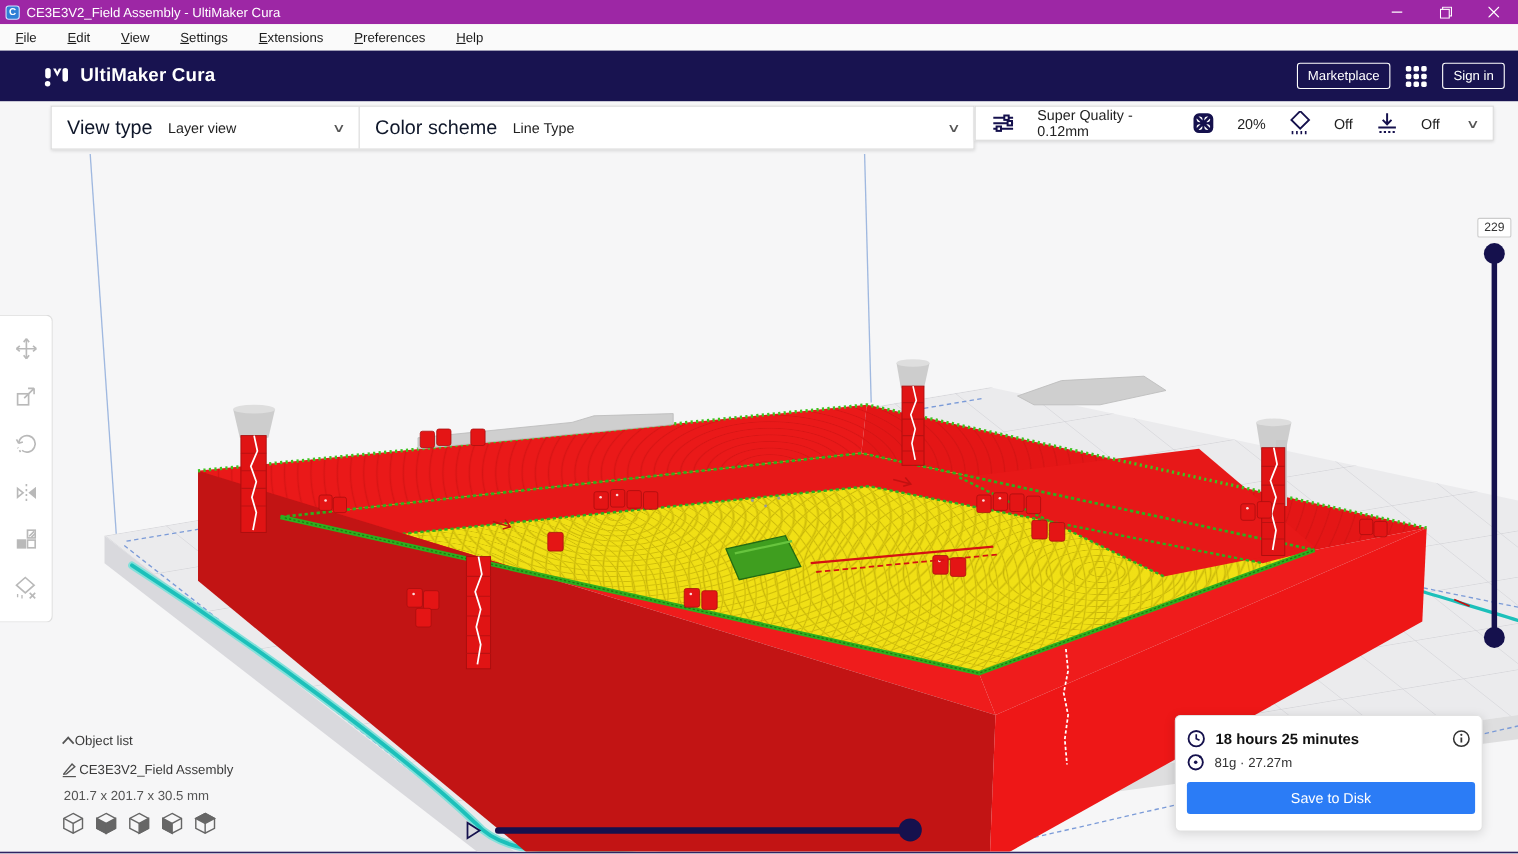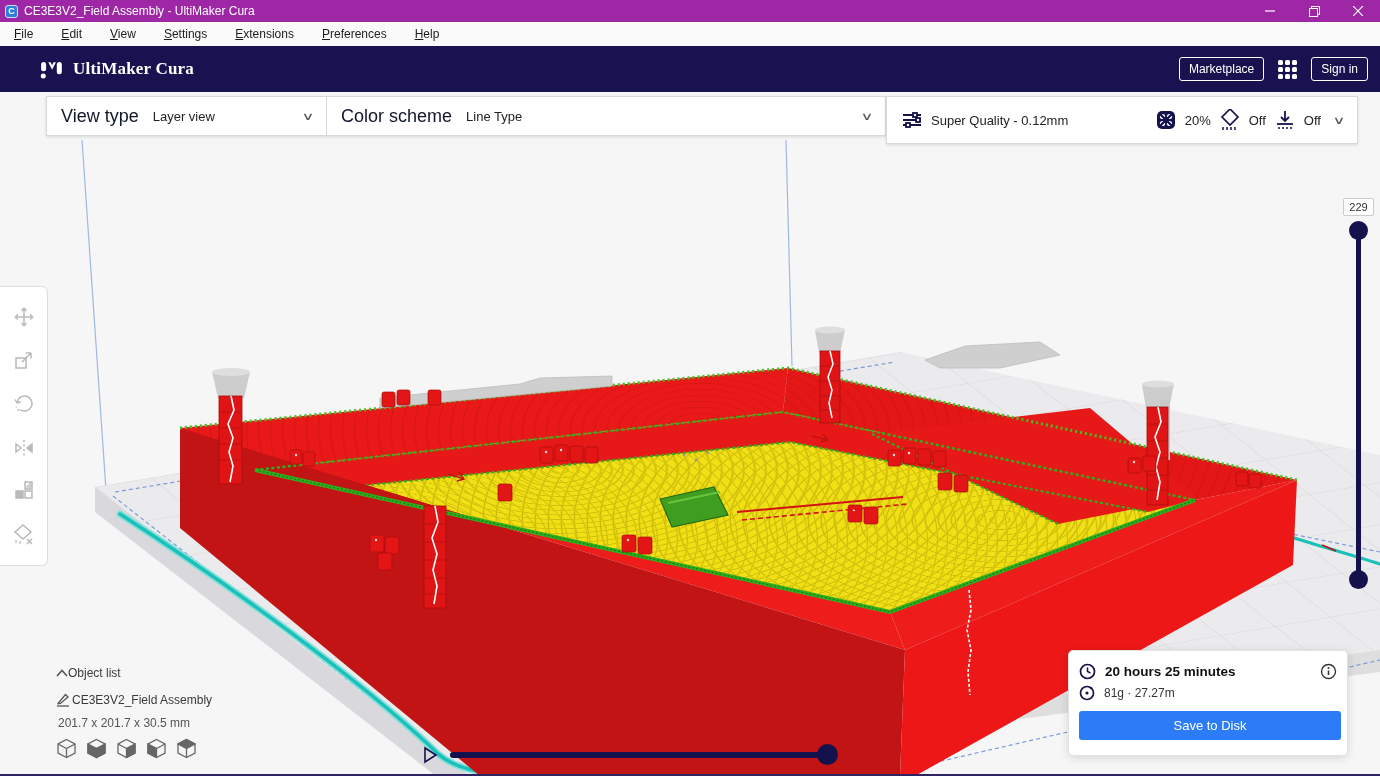--- a/index.html
+++ b/index.html
@@ -13,38 +13,38 @@
   .win-controls { margin-left:auto; display:flex; height:22px; }
   .win-btn { width:44px; height:22px; display:flex; align-items:center; justify-content:center; color:#fff; }
 
   
   .menubar { position:absolute; left:0; top:22px; width:1380px; height:24px; background:#fafafa; display:flex; align-items:center; font-size:12px; color:#1c1c1c; }
   .menubar span { display:inline-block; padding:0 14px; }
   .menubar span::first-letter { text-decoration:underline; }
 
   
   .header { position:absolute; left:0; top:46px; width:1380px; height:46px; background:#181350; display:flex; align-items:center; color:#fff; }
-  .brand { display:flex; align-items:center; gap:9px; margin-left:40px; font-size:17px; font-weight:bold; letter-spacing:.2px;font-family:Liberation Serif, serif; }
+  .brand { display:flex; align-items:center; gap:9px; margin-left:40px; font-size:17px; font-weight:bold; letter-spacing:.2px; }
   .stage-tabs { position:absolute; left:50%; transform:translateX(-50%); display:flex; align-items:center; gap:8px; }
   .stage-tab { min-width:96px; text-align:center; padding:5px 14px; font-size:13px; letter-spacing:.6px; color:#fff; border-radius:3px; }
   .stage-tab.active { background:#fff; color:#16124b; font-weight:bold; }
   .header-right { position:absolute; right:12px; display:flex; align-items:center; gap:14px; }
   .outline-btn { border:1px solid #fff; border-radius:3px; padding:4px 9px; font-size:12px; color:#fff; background:transparent; }
   .grid-icon { display:grid; grid-template-columns:repeat(3,5px); grid-template-rows:repeat(3,5px); gap:2px; }
   .grid-icon i { background:#fff; border-radius:1.5px; }
 
   
   .card { position:absolute; background:#fff; border:1px solid #d9d9d9; box-shadow:0 1px 3px rgba(0,0,0,.12); }
   .dd-card { left:46px; top:96px; width:840px; height:40px; display:flex; align-items:center; }
   .dd-section { display:flex; align-items:center; height:100%; padding:0 14px; }
   .dd-section.first { width:280px; border-right:1px solid #d9d9d9; }
   .dd-label { color:#0f172a; font-size:18px; margin-right:14px; }
   .dd-value { color:#222; font-size:13px; }
   .chevron { margin-left:auto; color:#555; font-size:11px; transform:scaleX(1.6); }
-  .settings-card { left:886px; top:96px; width:472px; height:48px; display:flex; align-items:center; padding:0 14px; gap:8px; }
+  .settings-card { left:886px; top:96px; width:472px; height:32px; display:flex; align-items:center; padding:0 14px; gap:20px; }
   .settings-card .txt { font-size:13px; color:#222; }
   .settings-card .profile { margin-right:auto; }
   .s-icon { width:22px; height:22px; flex:0 0 auto; }
 
   
   .viewport { position:absolute; left:0; top:92px; width:1380px; height:684px; }
 
   
   .tool-panel { position:absolute; left:0; top:286px; width:48px; height:280px; background:#fff; border:1px solid #ddd; border-left:none; border-radius:0 6px 6px 0; display:flex; flex-direction:column; align-items:center; justify-content:space-around; padding:8px 0; }
   .tool-btn { width:24px; height:24px; }
@@ -501,21 +501,21 @@
         </svg>
     </div>
   </div>
 
   <div class="card summary-card">
     <div class="sum-row">
       <svg width="17" height="17" viewBox="0 0 17 17">
           <circle cx="8.5" cy="8.5" r="7" fill="none" stroke="#15114d" stroke-width="1.7"></circle>
           <path d="M8.5 4.5 V8.5 L11.5 10" stroke="#15114d" stroke-width="1.5" fill="none"></path>
         </svg>
-      <span class="sum-time">20 hours 25 minutes</span>
+      <span class="sum-time">18 hours 25 minutes</span>
       <svg class="sum-info" width="17" height="17" viewBox="0 0 17 17">
           <circle cx="8.5" cy="8.5" r="7" fill="none" stroke="#333" stroke-width="1.4"></circle>
           <path d="M8.5 7.5 V12" stroke="#333" stroke-width="1.6"></path>
           <circle cx="8.5" cy="5" r="1" fill="#333"></circle>
         </svg>
     </div>
     <div class="sum-row">
       <svg width="16" height="16" viewBox="0 0 16 16">
           <circle cx="8" cy="8" r="6.5" fill="none" stroke="#15114d" stroke-width="1.7"></circle>
           <circle cx="8" cy="8" r="1.6" fill="#15114d"></circle>

